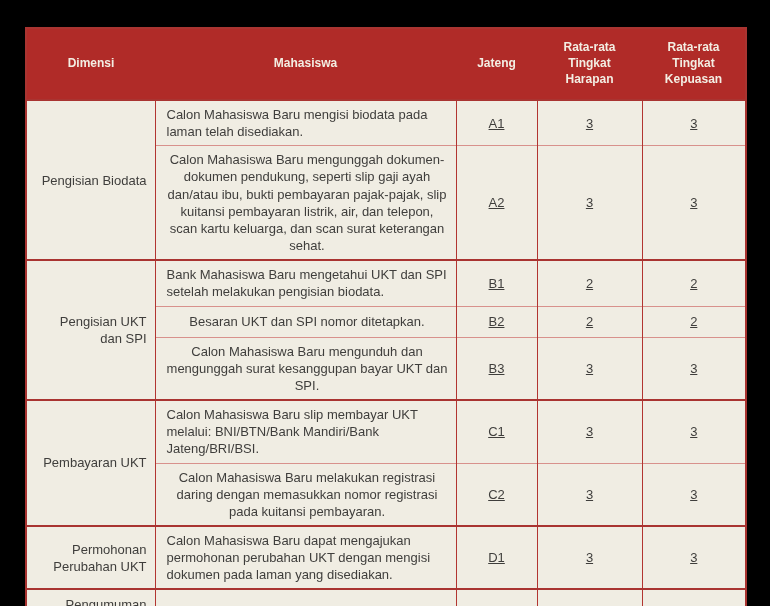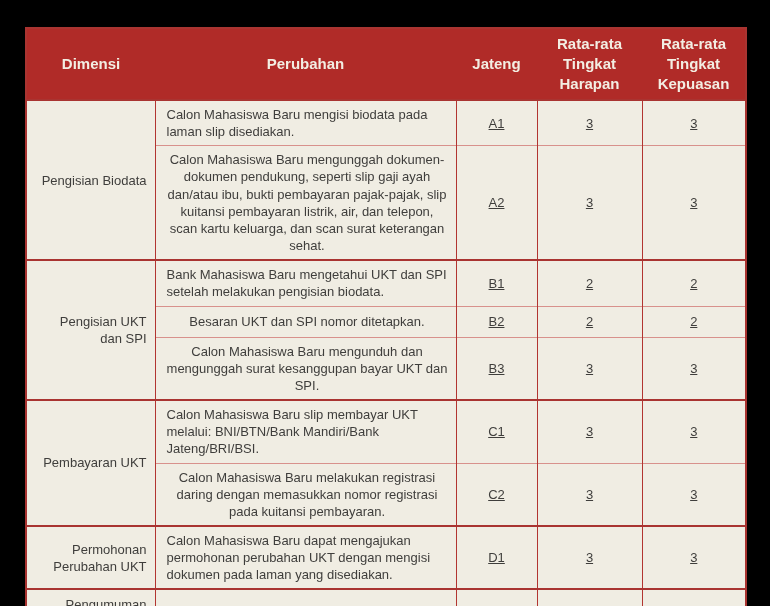--- a/index.html
+++ b/index.html
@@ -20,21 +20,21 @@
     width: 720px;
     border-collapse: collapse;
     table-layout: fixed;
     background: #f0ede3;
     border: 2px solid #a93431;
   }
   thead th {
     background: #b02b28;
     color: #f3eee3;
     font-weight: bold;
-    font-size: 15px;
+    font-size: 12px;
     line-height: 1.32;
     height: 72px;
     text-align: center;
     vertical-align: middle;
     white-space: pre-line;
     border: none;
     padding: 4px 2px;
   }
   tbody td {
     color: #3f3e3c;
@@ -67,35 +67,35 @@
     <colgroup>
       <col style="width:129px">
       <col style="width:301px">
       <col style="width:81px">
       <col style="width:105px">
       <col style="width:104px">
     </colgroup>
     <thead>
       <tr>
         <th>Dimensi</th>
-        <th>Perubahan</th>
+        <th>Mahasiswa</th>
         <th>Jateng</th>
         <th>Rata-rata
 Tingkat
 Harapan</th>
         <th>Rata-rata
 Tingkat
 Kepuasan</th>
       </tr>
     </thead>
     <tbody>
 
       <tr class="group-start" style="height:43px">
         <td class="dimensi" rowspan="2">Pengisian Biodata</td>
-        <td class="pertanyaan">Calon Mahasiswa Baru mengisi biodata pada laman slip disediakan.</td>
+        <td class="pertanyaan">Calon Mahasiswa Baru mengisi biodata pada laman telah disediakan.</td>
         <td class="center">A1</td>
         <td class="center">3</td>
         <td class="center last-col">3</td>
       </tr>
       <tr class="inner-row" style="height:99px">
         <td class="pertanyaan">Calon Mahasiswa Baru mengunggah dokumen-dokumen pendukung, seperti slip gaji ayah dan/atau ibu, bukti pembayaran pajak-pajak, slip kuitansi pembayaran listrik, air, dan telepon, scan kartu keluarga, dan scan surat keterangan sehat.</td>
         <td class="center">A2</td>
         <td class="center">3</td>
         <td class="center last-col">3</td>
       </tr>

